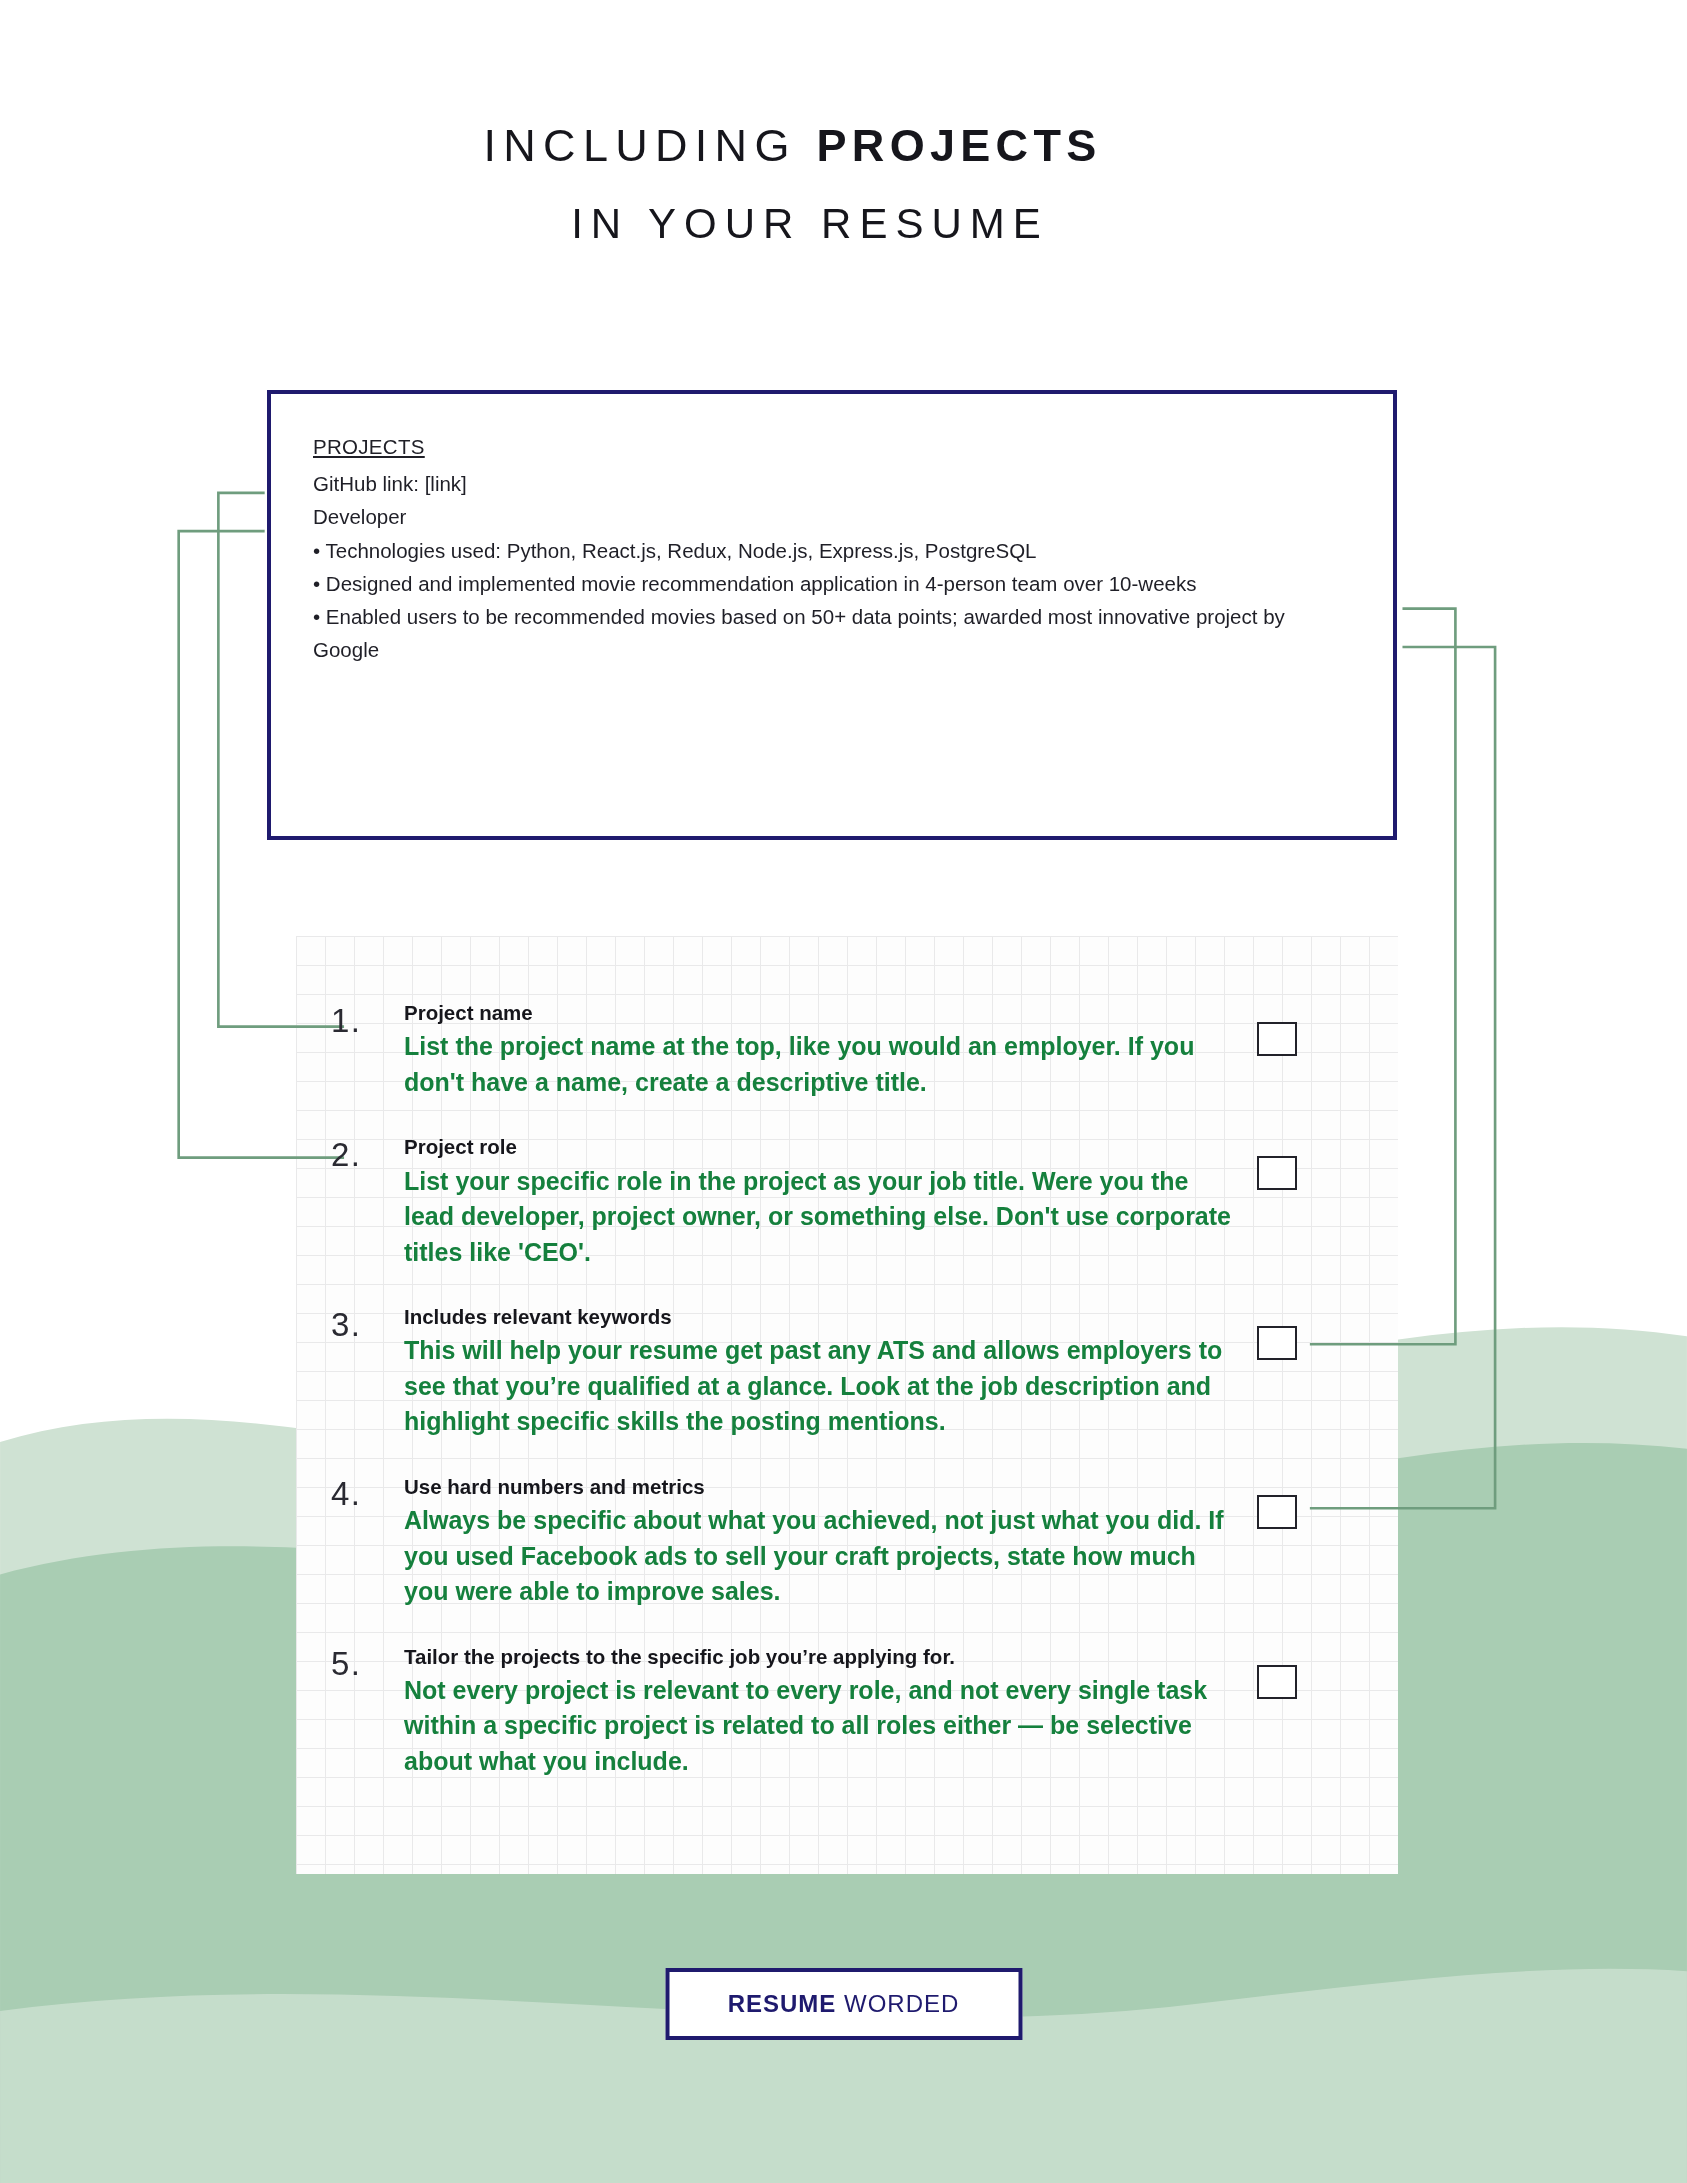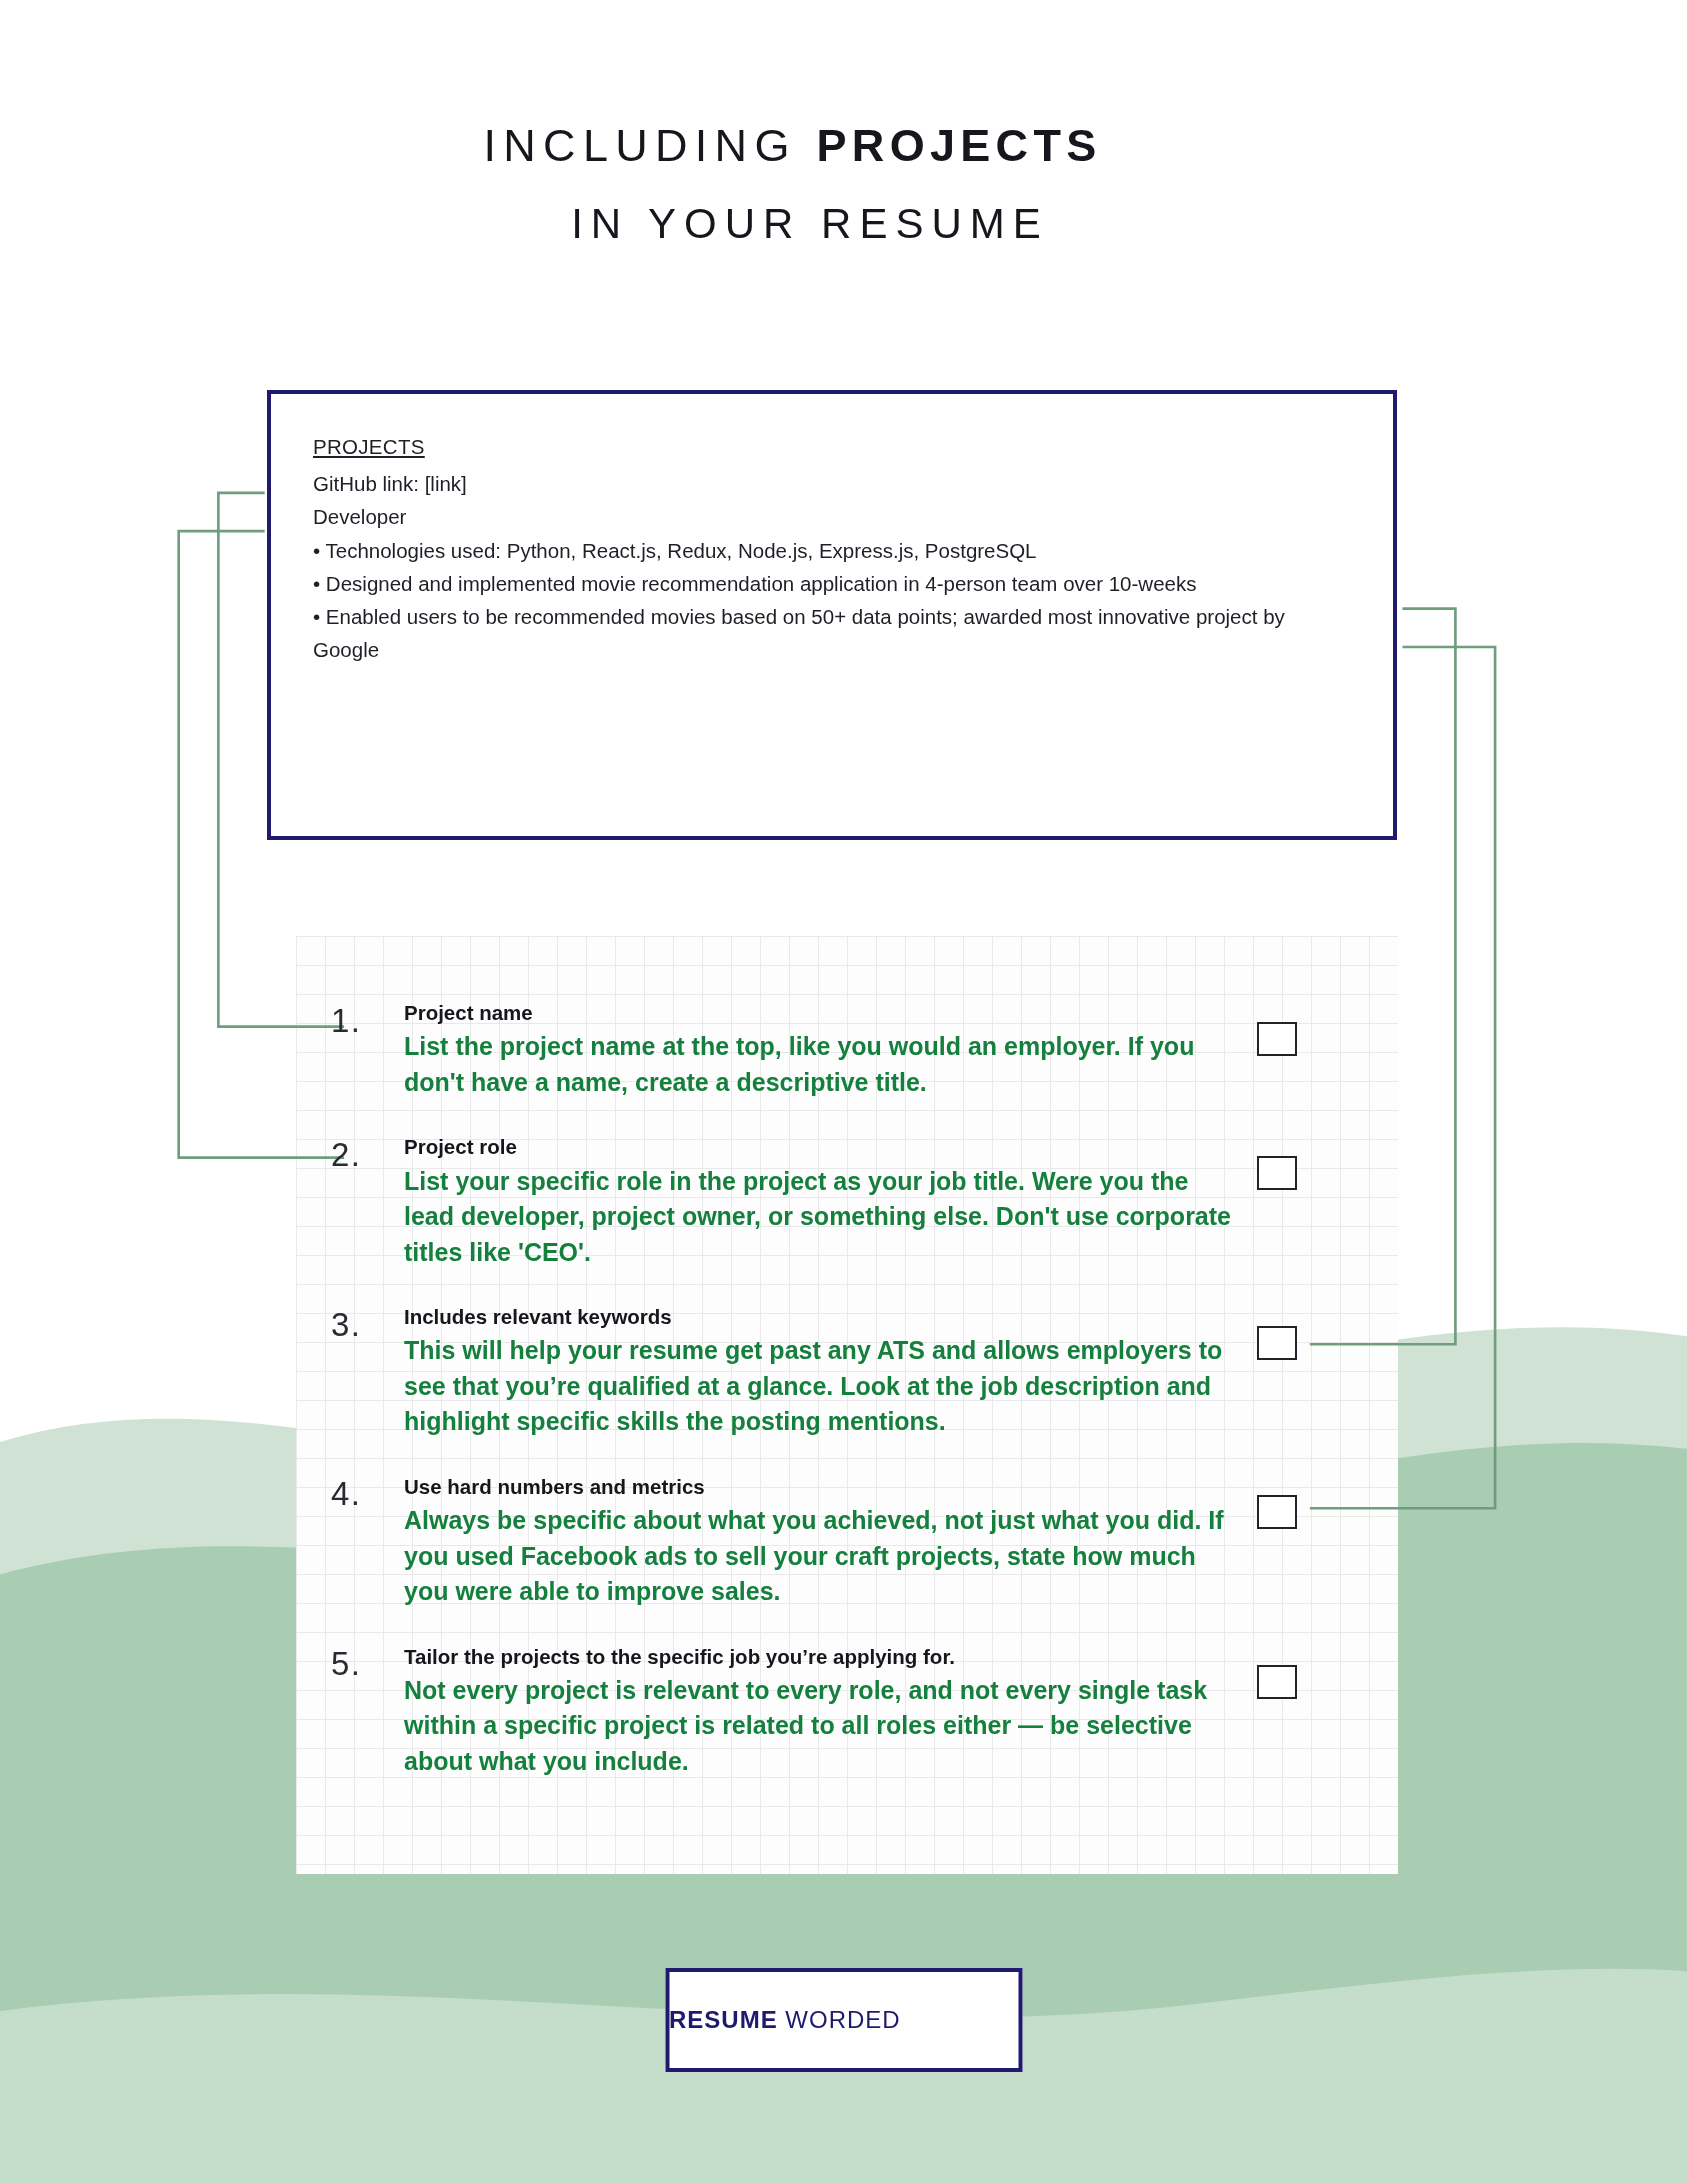--- a/index.html
+++ b/index.html
@@ -157,25 +157,26 @@
     pointer-events: none;
   }
 
   
   .footer-logo {
     position: absolute;
     left: 50%;
     transform: translateX(-50%);
     top: 1968px;
     width: 357px;
-    height: 104px;
+    height: 72px;
     border: 4px solid #1f1a6e;
     background: #ffffff;
     display: flex;
     align-items: center;
+    justify-content: center;
     z-index: 8;
     box-sizing: border-box;
   }
   .footer-logo-text {
     font-size: 24px;
     letter-spacing: 1px;
     color: #1f1a6e;
     font-weight: 400;
   }
   .footer-logo-text b { font-weight: 700; }

